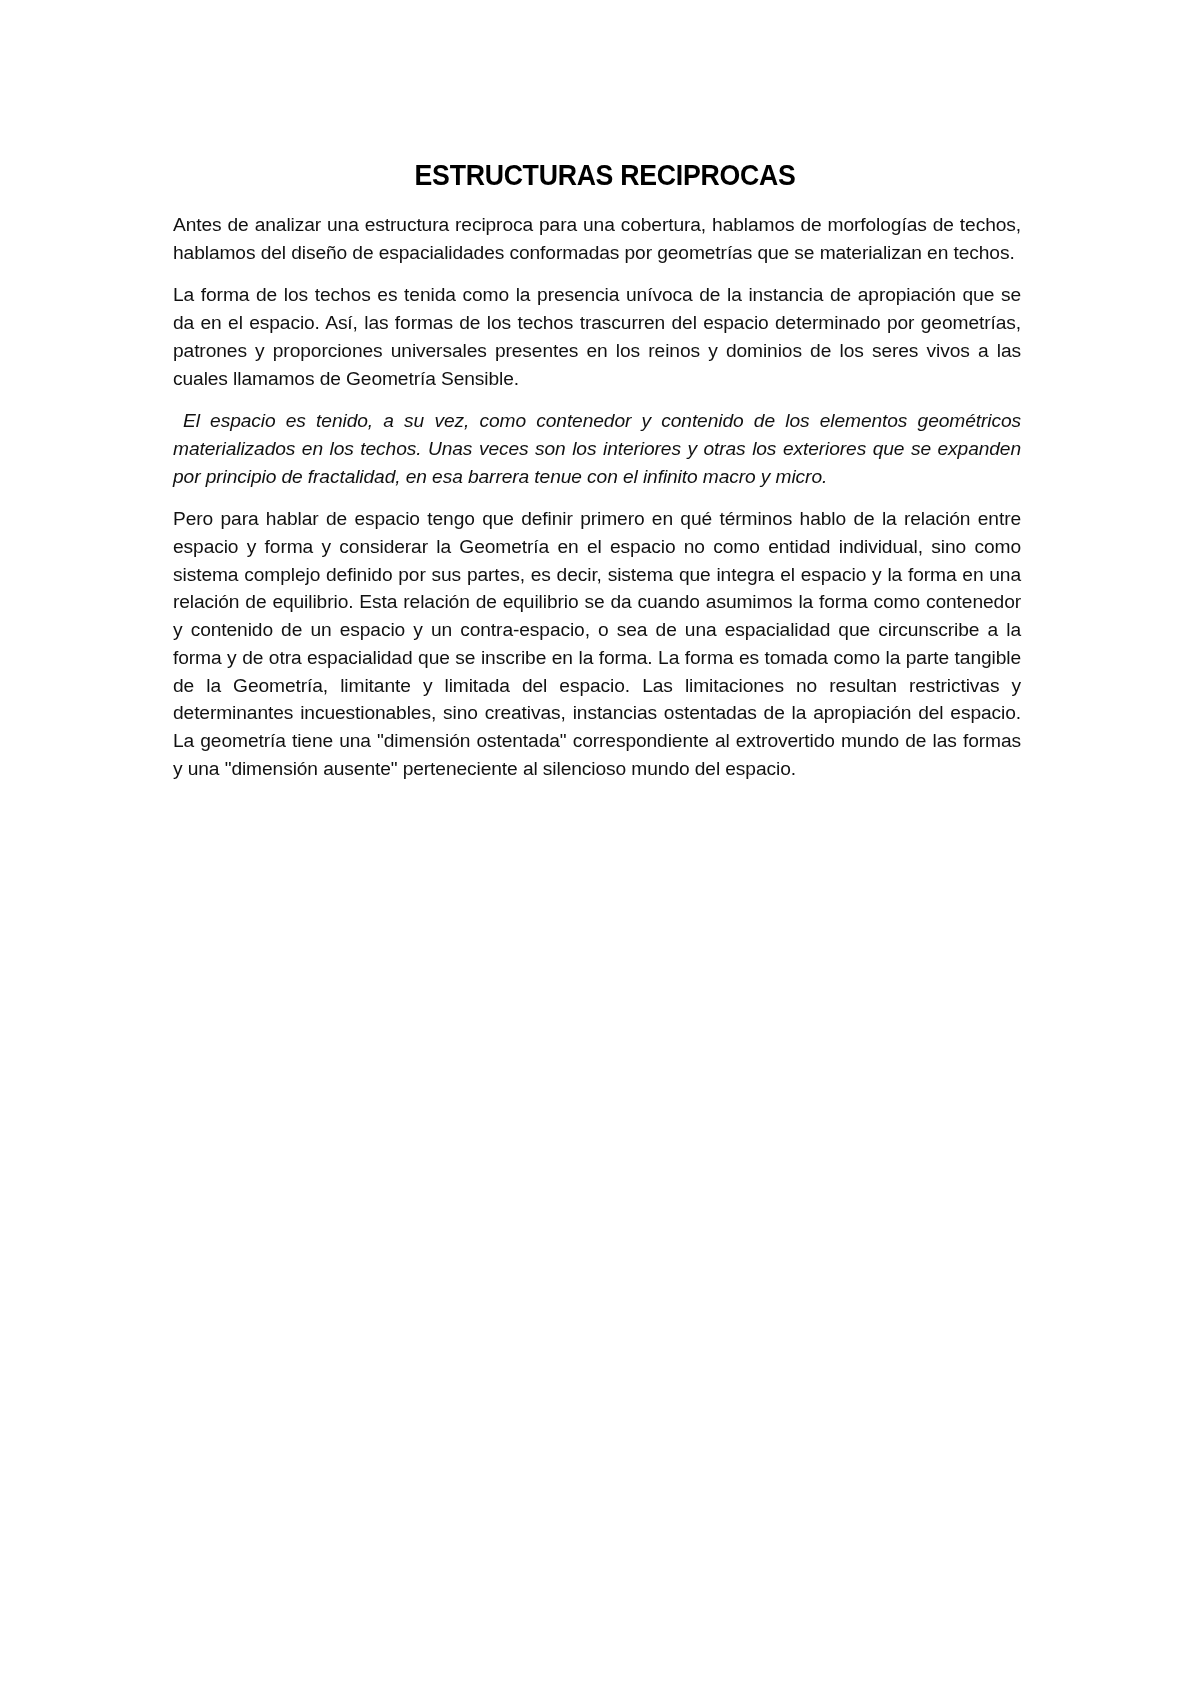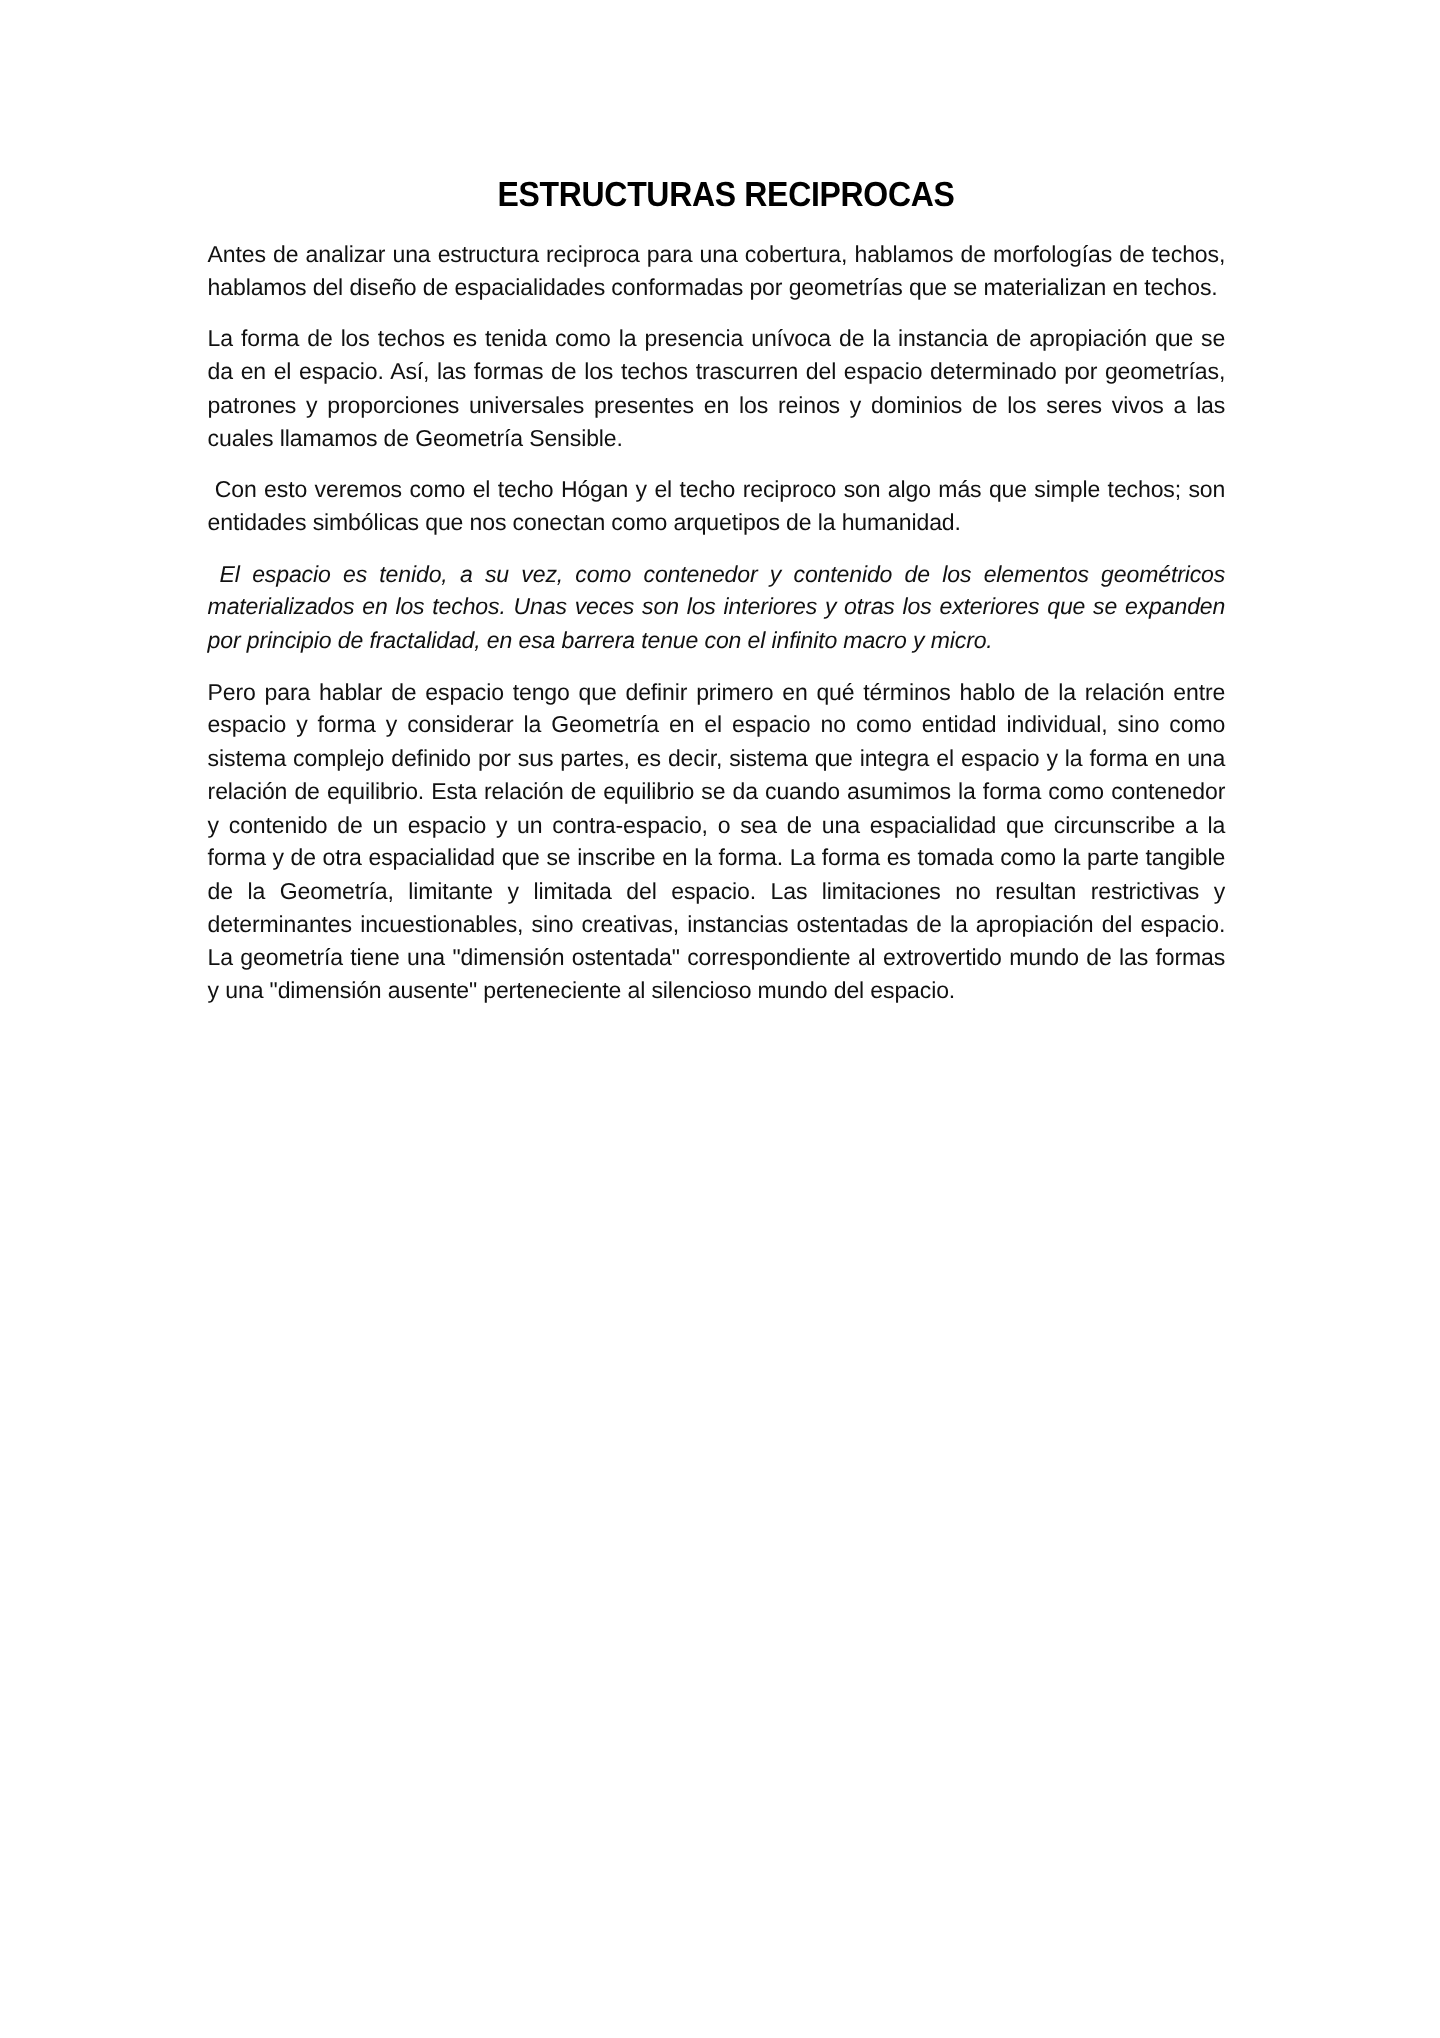--- a/index.html
+++ b/index.html
@@ -10,21 +10,21 @@
     body {
       width: 1200px;
       height: 1698px;
       position: relative;
       overflow: hidden;
       color: #000000;
     }
     .page {
       position: absolute;
       left: 173px;
-      top: 145px;
+      top: 157px;
       width: 864px;
     }
     .title {
       font-family: "Liberation Sans", sans-serif;
       font-weight: bold;
       font-size: 29px;
       text-align: center;
       margin: 0 0 18px 0;
       letter-spacing: -0.3px;
       transform: scaleX(0.92);
@@ -43,16 +43,15 @@
     .para.indent-1 { text-indent: 6px; }
     .para.indent-2 { text-indent: 10px; font-style: italic; }
   </style>
 </head>
 <body>
 
 <div class="page">
   <h1 class="title">ESTRUCTURAS RECIPROCAS</h1>
   <p class="para">Antes de analizar una estructura reciproca para una cobertura, hablamos de morfologías de techos, hablamos del diseño de espacialidades conformadas por geometrías que se materializan en techos.</p>
   <p class="para">La forma de los techos es tenida como la presencia unívoca de la instancia de apropiación que se da en el espacio. Así, las formas de los techos trascurren del espacio determinado por geometrías, patrones y proporciones universales presentes en los reinos y dominios de los seres vivos a las cuales llamamos de Geometría Sensible.</p>
-  <p class="para indent-1">Con esto veremos como el techo Hógan y el techo reciproco son algo más que simple techos; son entidades simbólicas que nos conectan como arquetipos de la humanidad.</p>
   <p class="para indent-2">El espacio es tenido, a su vez, como contenedor y contenido de los elementos geométricos materializados en los techos. Unas veces son los interiores y otras los exteriores que se expanden por principio de fractalidad, en esa barrera tenue con el infinito macro y micro.</p>
   <p class="para">Pero para hablar de espacio tengo que definir primero en qué términos hablo de la relación entre espacio y forma y considerar la Geometría en el espacio no como entidad individual, sino como sistema complejo definido por sus partes, es decir, sistema que integra el espacio y la forma en una relación de equilibrio. Esta relación de equilibrio se da cuando asumimos la forma como contenedor y contenido de un espacio y un contra-espacio, o sea de una espacialidad que circunscribe a la forma y de otra espacialidad que se inscribe en la forma. La forma es tomada como la parte tangible de la Geometría, limitante y limitada del espacio. Las limitaciones no resultan restrictivas y determinantes incuestionables, sino creativas, instancias ostentadas de la apropiación del espacio. La geometría tiene una "dimensión ostentada" correspondiente al extrovertido mundo de las formas y una "dimensión ausente" perteneciente al silencioso mundo del espacio.</p>
 </div>
 
 </body></html>

